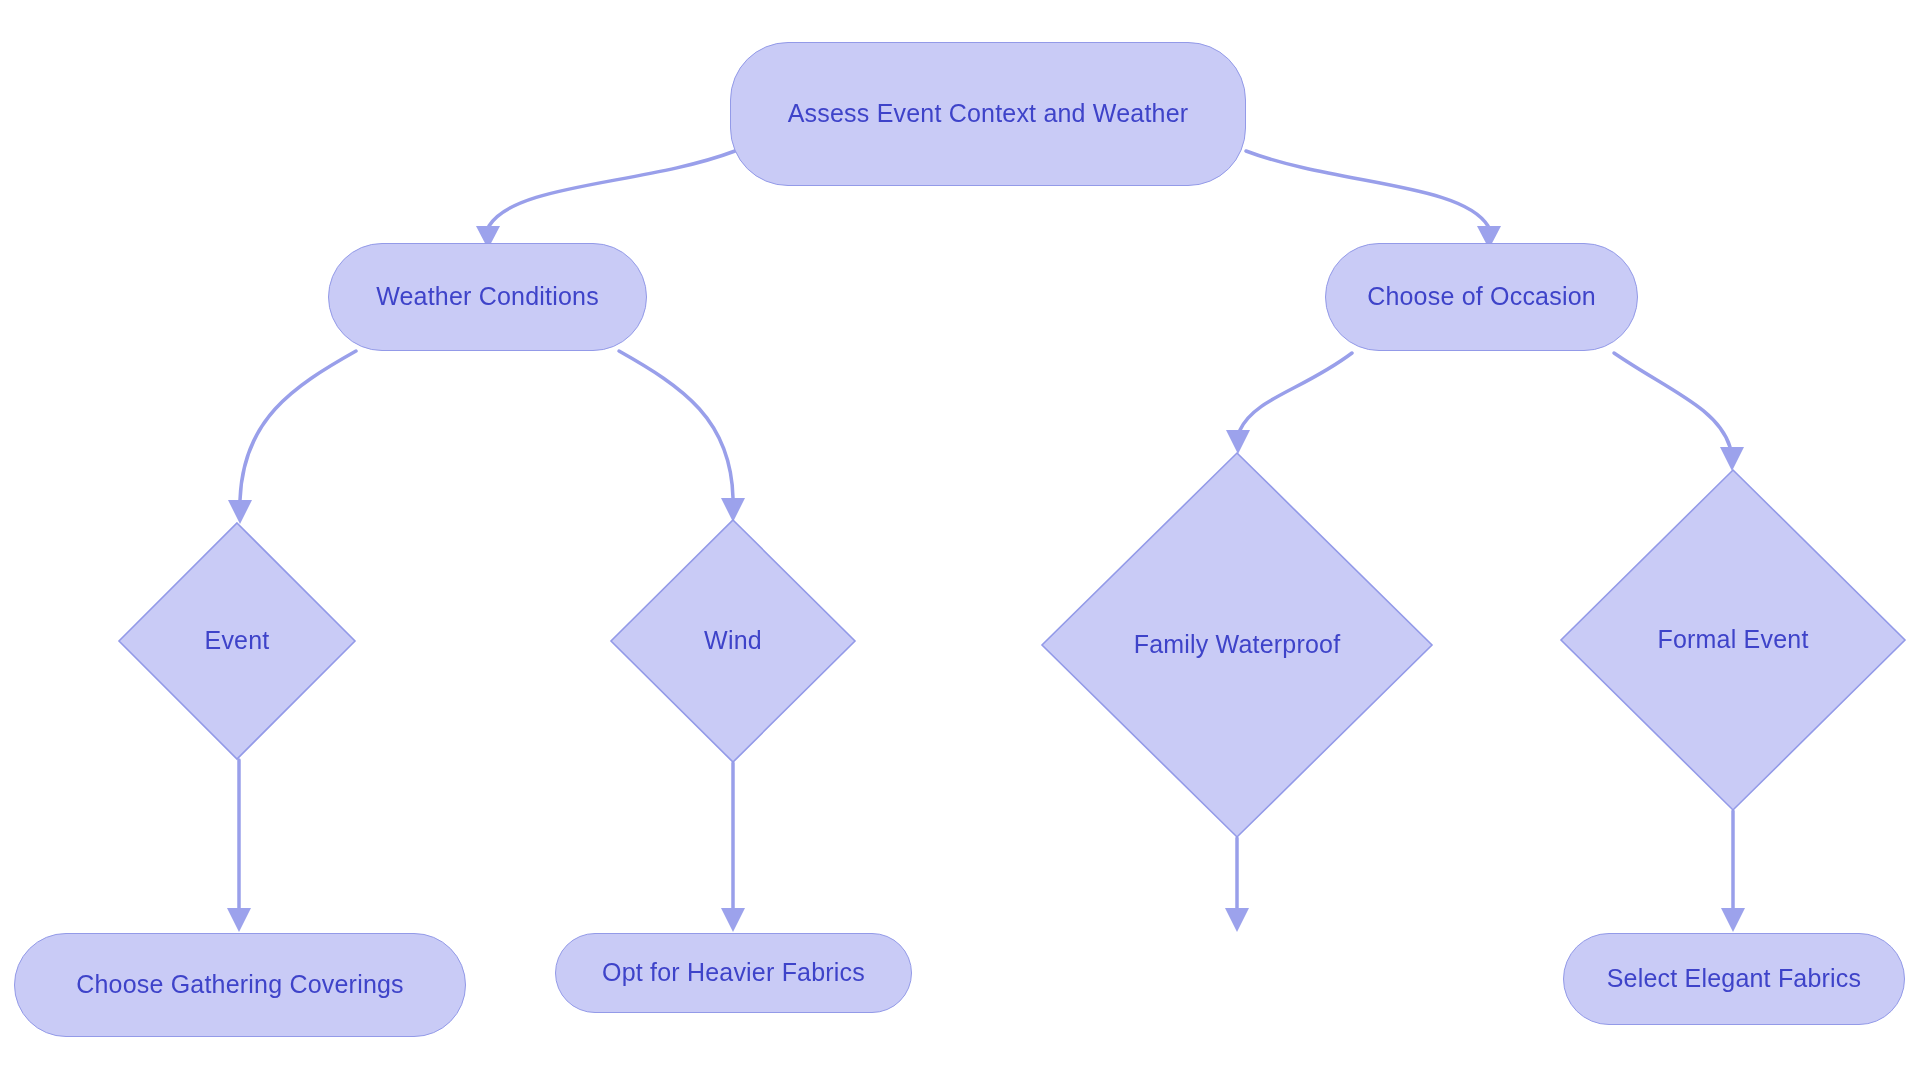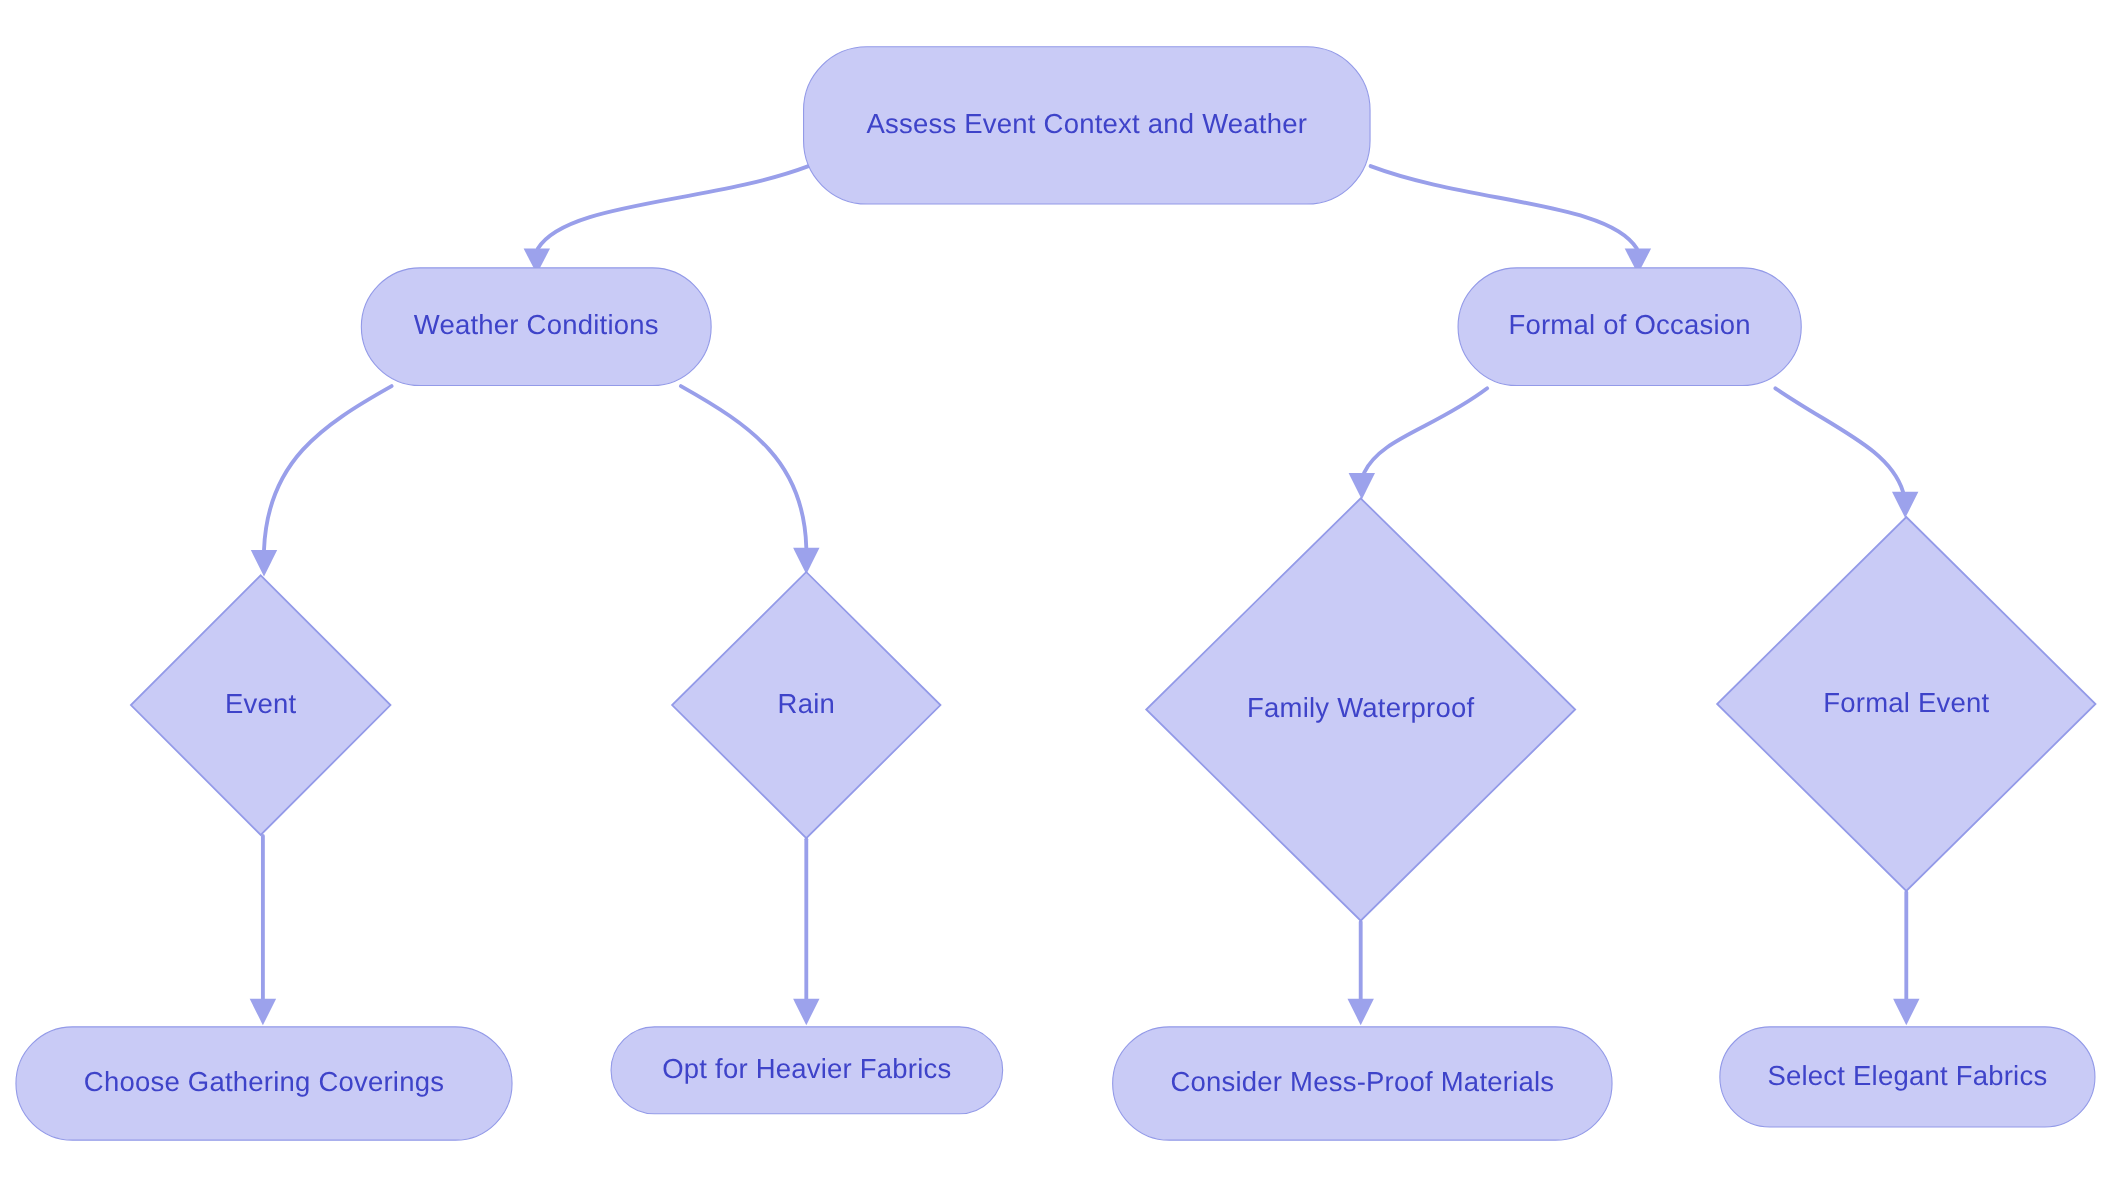--- a/index.html
+++ b/index.html
@@ -82,35 +82,35 @@
 
   <div class="node pill" style="left:730px;top:42px;width:516px;height:144px;border-radius:58px;">
     <span class="lbl">Assess Event Context and Weather</span>
   </div>
 
   <div class="node pill" style="left:328px;top:243px;width:319px;height:108px;border-radius:54px;">
     <span class="lbl">Weather Conditions</span>
   </div>
 
   <div class="node pill" style="left:1325px;top:243px;width:313px;height:108px;border-radius:54px;">
-    <span class="lbl">Formal of Occasion</span>
+    <span class="lbl">Choose of Occasion</span>
   </div>
 
   <div class="node diamond" style="left:119px;top:523px;width:236px;height:236px;">
     <svg viewBox="0 0 100 100" preserveAspectRatio="none">
       <polygon points="50,0 100,50 50,100 0,50"></polygon>
     </svg>
     <span class="lbl">Event</span>
   </div>
 
   <div class="node diamond" style="left:611px;top:520px;width:244px;height:242px;">
     <svg viewBox="0 0 100 100" preserveAspectRatio="none">
       <polygon points="50,0 100,50 50,100 0,50"></polygon>
     </svg>
-    <span class="lbl">Rain</span>
+    <span class="lbl">Wind</span>
   </div>
 
   <div class="node diamond" style="left:1042px;top:453px;width:390px;height:384px;">
     <svg viewBox="0 0 100 100" preserveAspectRatio="none">
       <polygon points="50,0 100,50 50,100 0,50"></polygon>
     </svg>
     <span class="lbl">Family Waterproof</span>
   </div>
 
   <div class="node diamond" style="left:1561px;top:470px;width:344px;height:340px;">
@@ -121,21 +121,18 @@
   </div>
 
   <div class="node pill" style="left:14px;top:933px;width:452px;height:104px;border-radius:52px;">
     <span class="lbl">Choose Gathering Coverings</span>
   </div>
 
   <div class="node pill" style="left:555px;top:933px;width:357px;height:80px;border-radius:52px;">
     <span class="lbl">Opt for Heavier Fabrics</span>
   </div>
 
-  <div class="node pill" style="left:1011px;top:933px;width:455px;height:104px;border-radius:52px;">
-    <span class="lbl">Consider Mess-Proof Materials</span>
-  </div>
 
   <div class="node pill" style="left:1563px;top:933px;width:342px;height:92px;border-radius:52px;">
     <span class="lbl">Select Elegant Fabrics</span>
   </div>
 
 </div>
 
 </body></html>

